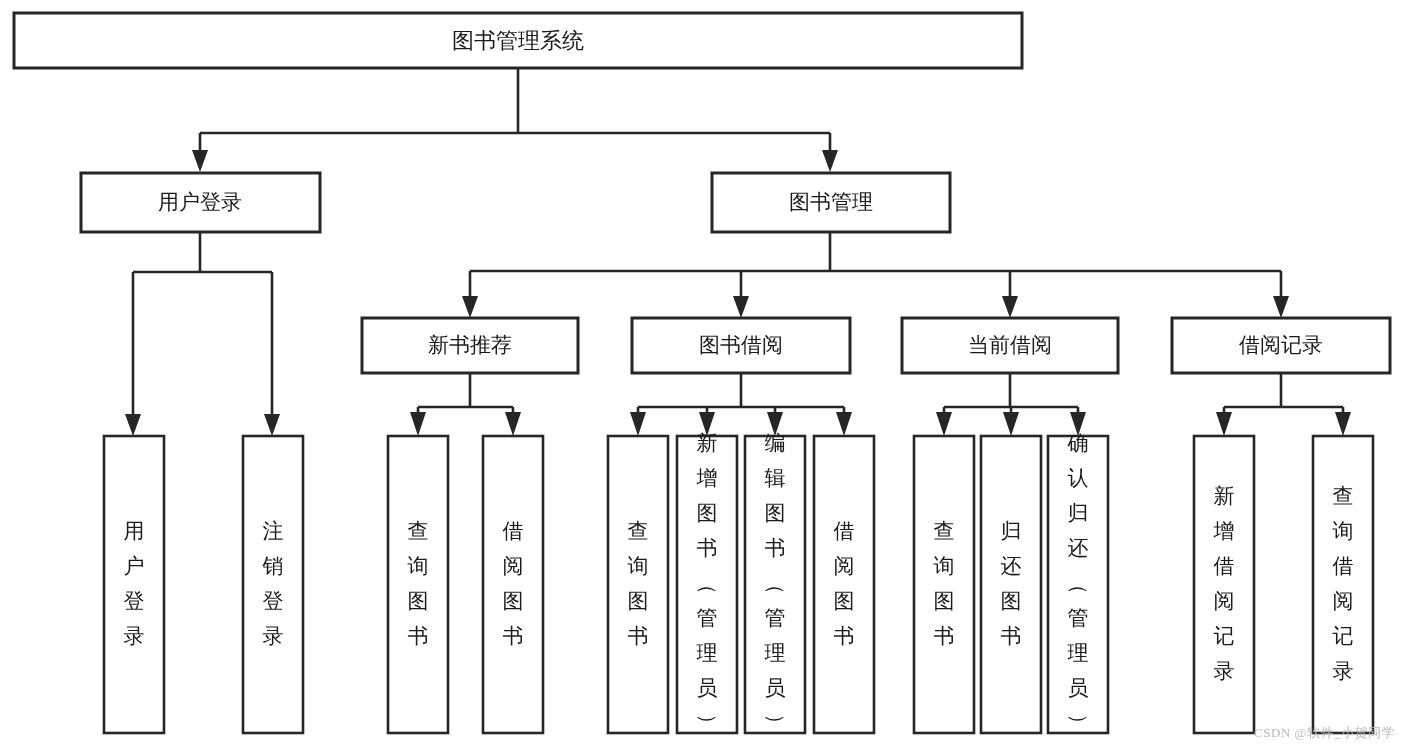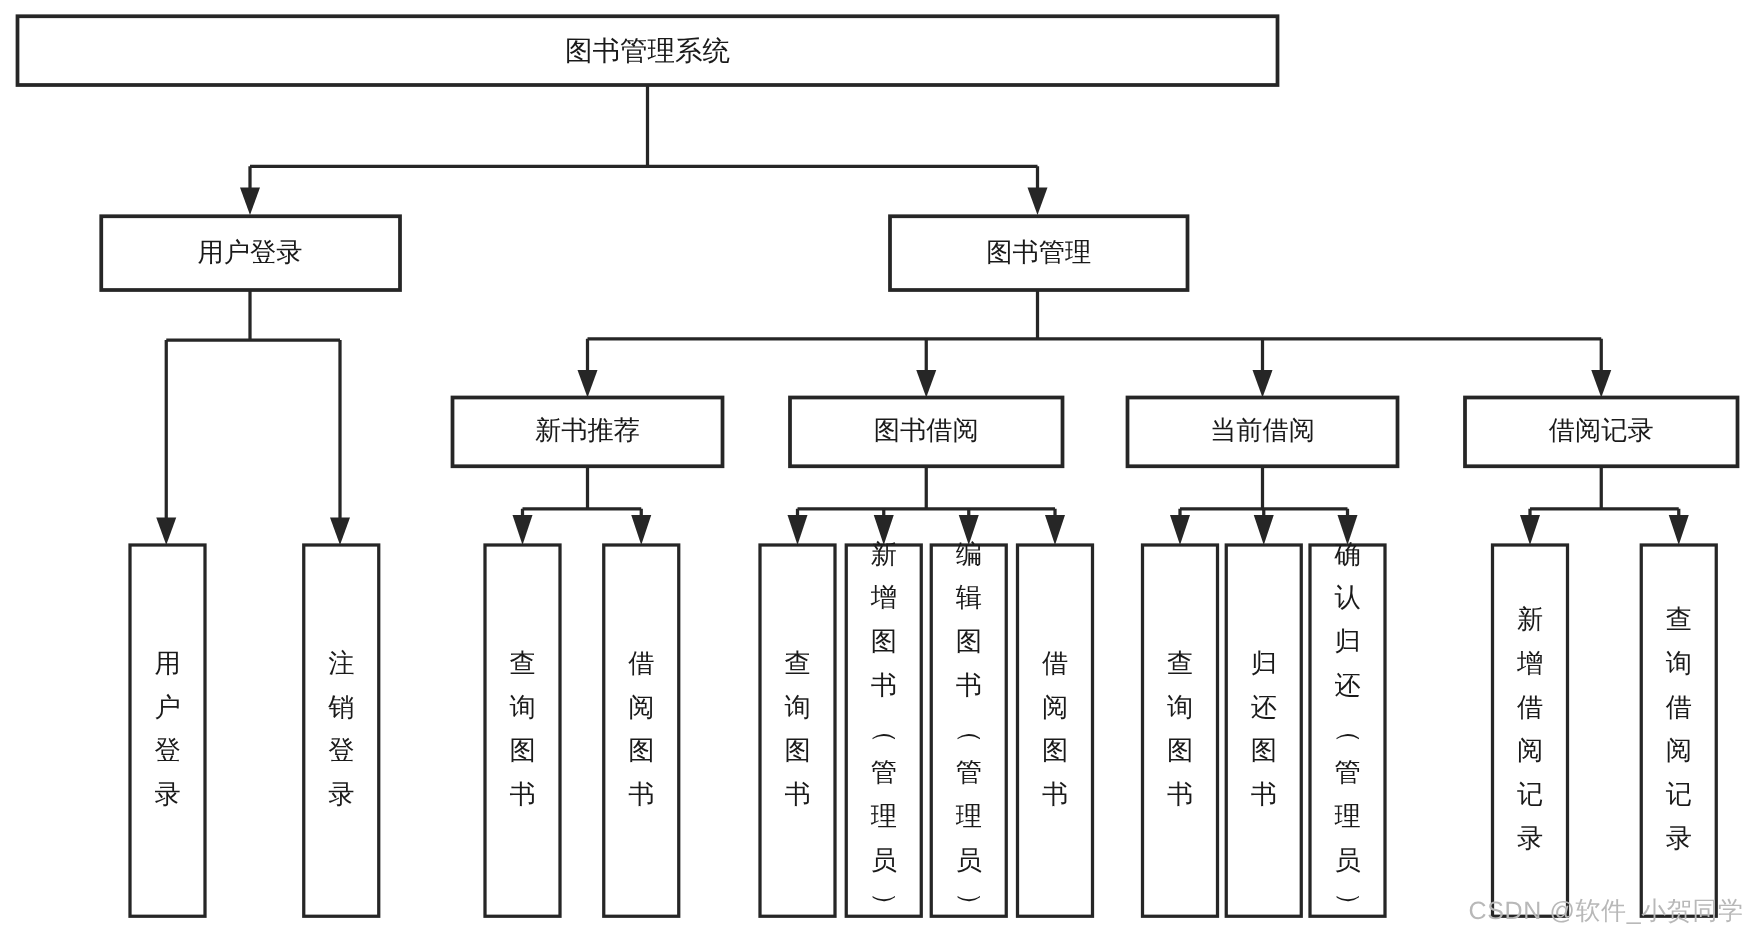--- a/index.html
+++ b/index.html
@@ -57,22 +57,22 @@
     font-family: "Liberation Sans", "DejaVu Sans", sans-serif;
     font-size: 21px;
     fill: #1a1a1a;
     text-anchor: middle;
     dominant-baseline: middle;
   }
   .watermark {
     position: absolute;
     right: 10px;
     bottom: 5px;
-    font-family: Liberation Sans, sans-serif;
-    font-size: 20px;
+    font-family: Liberation Serif, serif;
+    font-size: 13px;
     color: #b8b8b8;
     white-space: nowrap;
     letter-spacing: 0.5px;
   }
 </style>
 </head>
 <body>
 
 <svg id="diagram" viewBox="0 0 1405 747" xmlns="http://www.w3.org/2000/svg">
 

